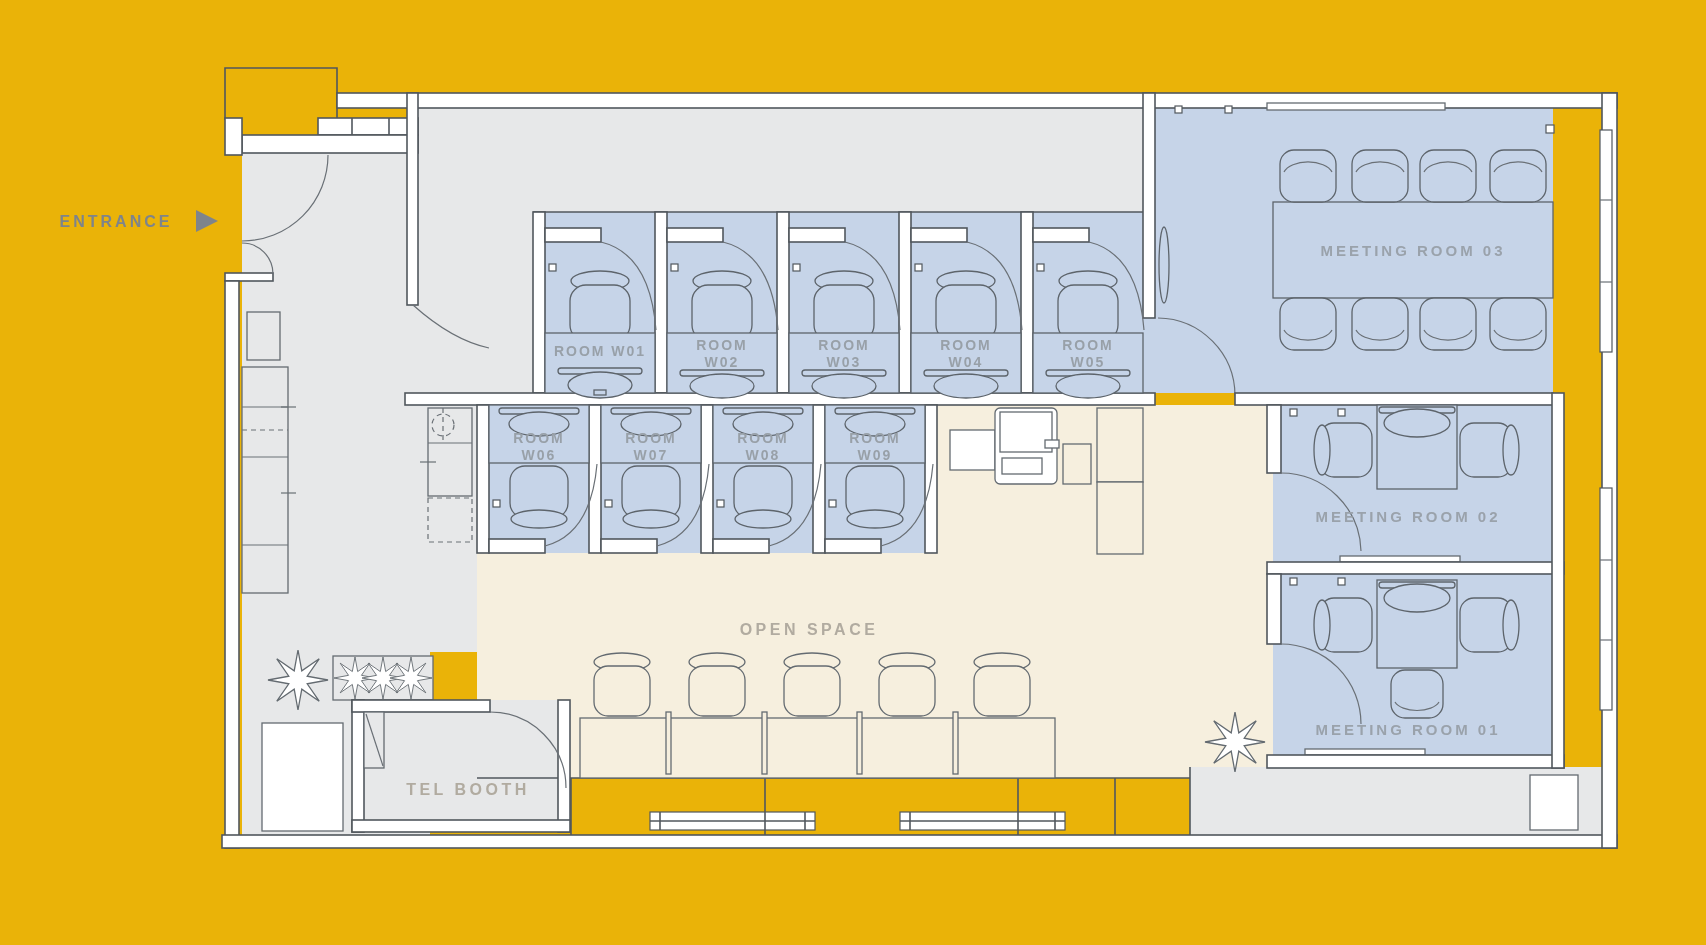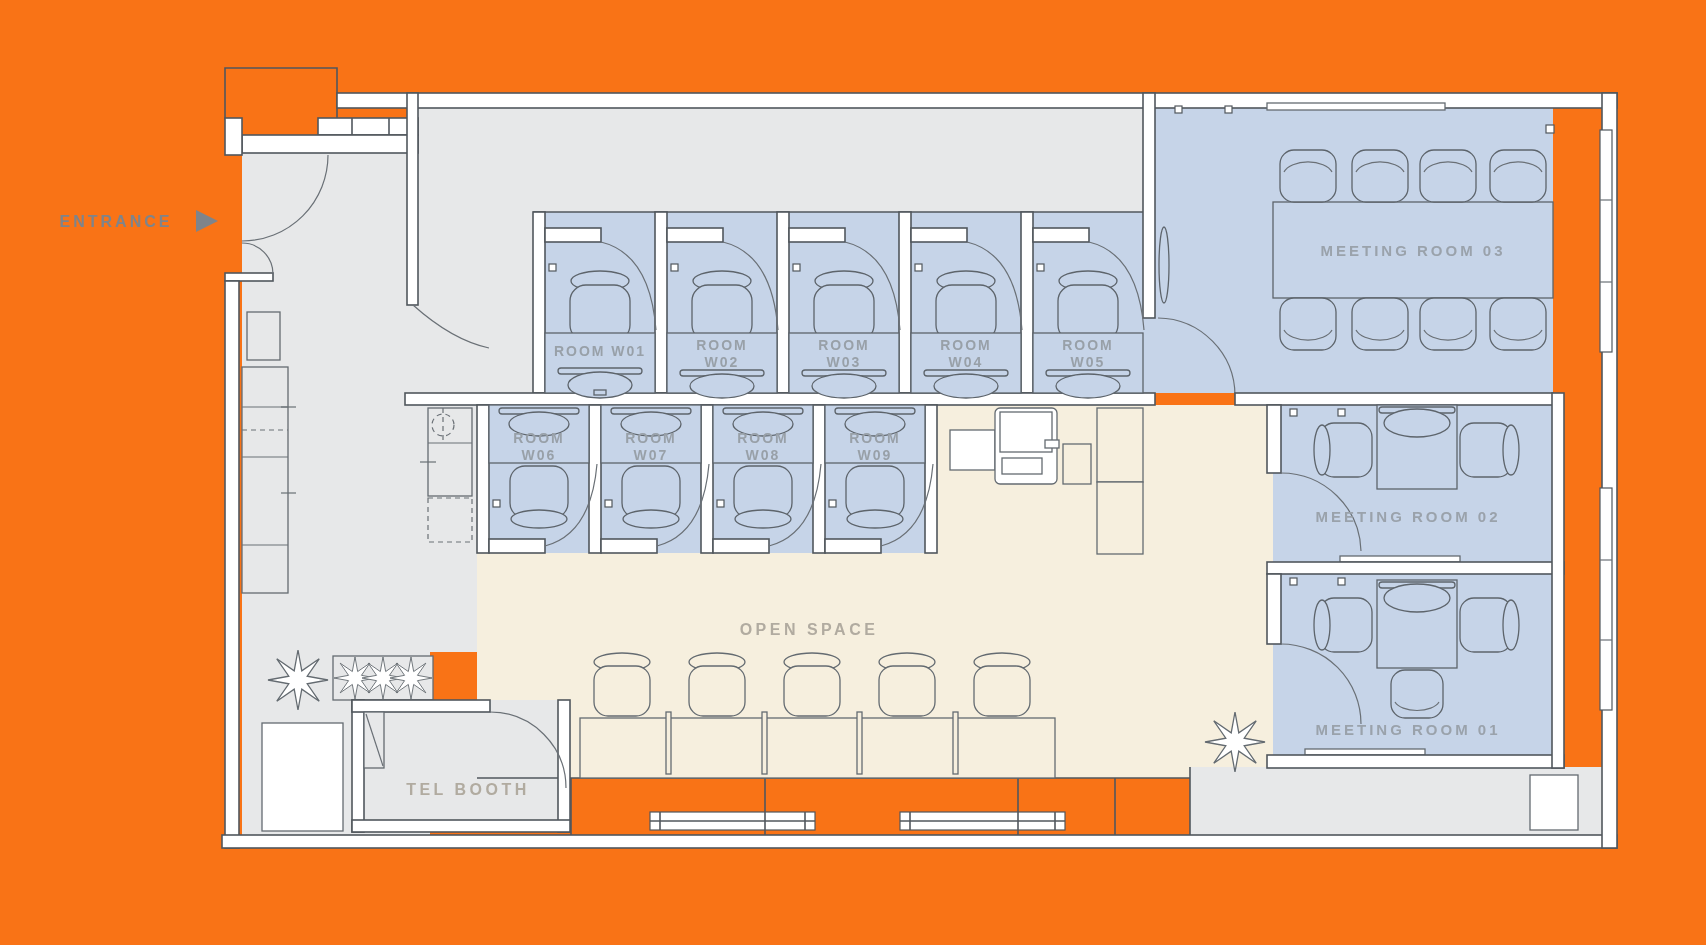--- a/index.html
+++ b/index.html
@@ -1,16 +1,16 @@
 <!DOCTYPE html>
 <html><head>
 <meta charset="utf-8">
 <style>
   html,body{margin:0;padding:0;background:#ffffff;}
-  .stage{position:relative;width:1706px;height:945px;background:#f97316;overflow:hidden;
+  .stage{position:relative;width:1706px;height:945px;background:#eab308;overflow:hidden;
          font-family:"Liberation Sans", sans-serif;}
   svg{display:block;}
   .wall{fill:#ffffff;stroke:#51575d;stroke-width:1.6;}
   .wline{stroke:#51575d;stroke-width:1.6;fill:none;}
   .thin{stroke:#6a7076;stroke-width:1.2;fill:none;}
   .dash{stroke:#6a7076;stroke-width:1.2;fill:none;stroke-dasharray:5 4;}
   .furb{fill:#c6d4e8;stroke:#5d646b;stroke-width:1.3;}  
   .furc{fill:#f6efde;stroke:#646b71;stroke-width:1.3;}  
   .furg{fill:#e7e8e9;stroke:#646b71;stroke-width:1.3;}  
   .furw{fill:#ffffff;stroke:#646b71;stroke-width:1.3;}  

